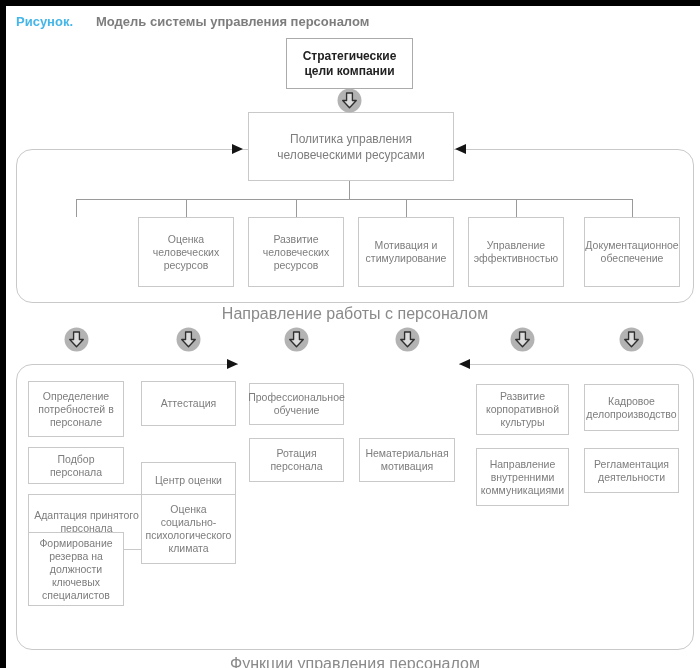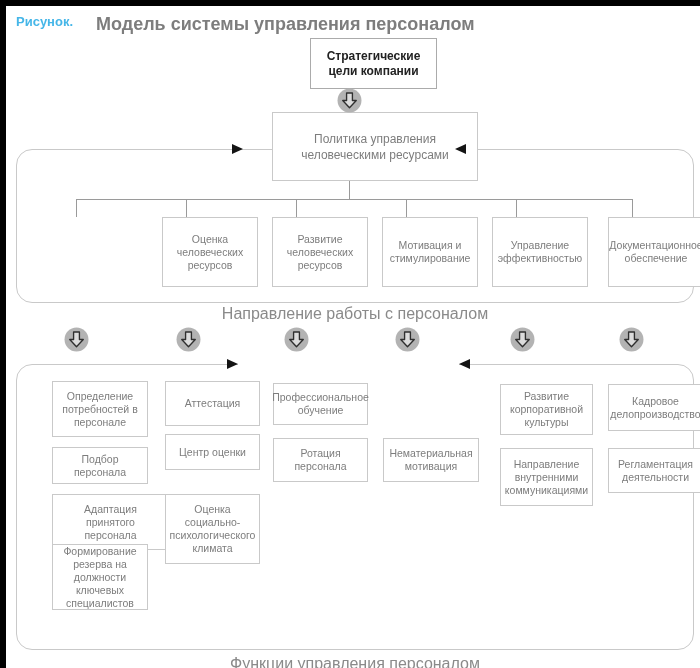--- a/index.html
+++ b/index.html
@@ -2,26 +2,26 @@
 <html><head>
 <meta charset="utf-8">
 <style>
   html,body{margin:0;padding:0;background:#fff;}
   .stage{
     position:relative;width:698px;height:666px;
     border:6px solid #000000;background:#fff;overflow:hidden;
     font-family:"Liberation Sans", sans-serif;
   }
   .hdr-fig{position:absolute;left:10px;top:8px;font-size:13px;font-weight:bold;color:#45b6e8;}
-  .hdr-title{position:absolute;left:90px;top:8px;font-size:18px;font-weight:bold;color:#7d7d7d;}
+  .hdr-title{position:absolute;left:90px;top:8px;font-size:13px;font-weight:bold;color:#7d7d7d;}
   .box{
     position:absolute;background:#fff;border:1px solid #c9c9c9;
     display:flex;align-items:center;justify-content:center;text-align:center;
     color:#7d7d7d;font-size:10.5px;line-height:13px;box-sizing:border-box;
-    padding:9px;z-index:3;margin-left:24px;
+    padding:2px;z-index:3;
   }
   .box.strategic{border-color:#ababab;color:#222;font-weight:bold;font-size:12px;line-height:15px;}
   .box.policy{font-size:12px;line-height:16px;}
   .container{
     position:absolute;border:1px solid #c9c9c9;border-radius:16px;
     background:transparent;z-index:1;box-sizing:border-box;
   }
   .line{position:absolute;background:#9a9a9a;z-index:2;}
   .mask{position:absolute;background:#fff;z-index:2;}
   .arrow-right{position:absolute;width:0;height:0;z-index:4;
@@ -100,24 +100,24 @@
 
   <div class="container" style="left:10px;top:358px;width:678px;height:286px"></div>
 
   <div class="mask" style="left:232px;top:356px;width:221px;height:4px"></div>
   <div class="arrow-right" style="left:221px;top:353px"></div>
   <div class="arrow-left" style="left:453px;top:353px"></div>
 
   <div class="box" style="left:22px;top:375px;width:96px;height:56px">Определение потребностей в персонале</div>
   <div class="box" style="left:22px;top:441px;width:96px;height:37px">Подбор персонала</div>
   <div class="box" style="left:22px;top:488px;width:117px;height:56px">Адаптация принятого персонала</div>
-  <div class="box" style="left:22px;top:538px;width:96px;height:66px">Формирование резерва на должности ключевых специалистов</div>
+  <div class="box" style="left:22px;top:526px;width:96px;height:74px">Формирование резерва на должности ключевых специалистов</div>
 
   <div class="box" style="left:135px;top:375px;width:95px;height:45px">Аттестация</div>
-  <div class="box" style="left:135px;top:428px;width:95px;height:36px">Центр оценки</div>
+  <div class="box" style="left:135px;top:456px;width:95px;height:36px">Центр оценки</div>
   <div class="box" style="left:135px;top:488px;width:95px;height:70px">Оценка социально-психологического климата</div>
 
   <div class="box" style="left:243px;top:377px;width:95px;height:42px">Профессиональное обучение</div>
   <div class="box" style="left:243px;top:432px;width:95px;height:44px">Ротация персонала</div>
 
   <div class="box" style="left:353px;top:432px;width:96px;height:44px">Нематериальная мотивация</div>
 
   <div class="box" style="left:470px;top:378px;width:93px;height:51px">Развитие корпоративной культуры</div>
   <div class="box" style="left:470px;top:442px;width:93px;height:58px">Направление внутренними коммуникациями</div>
 

